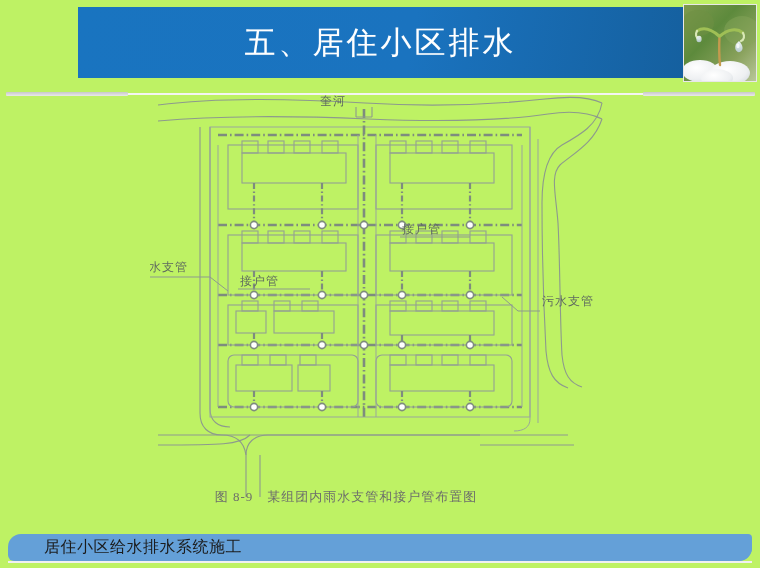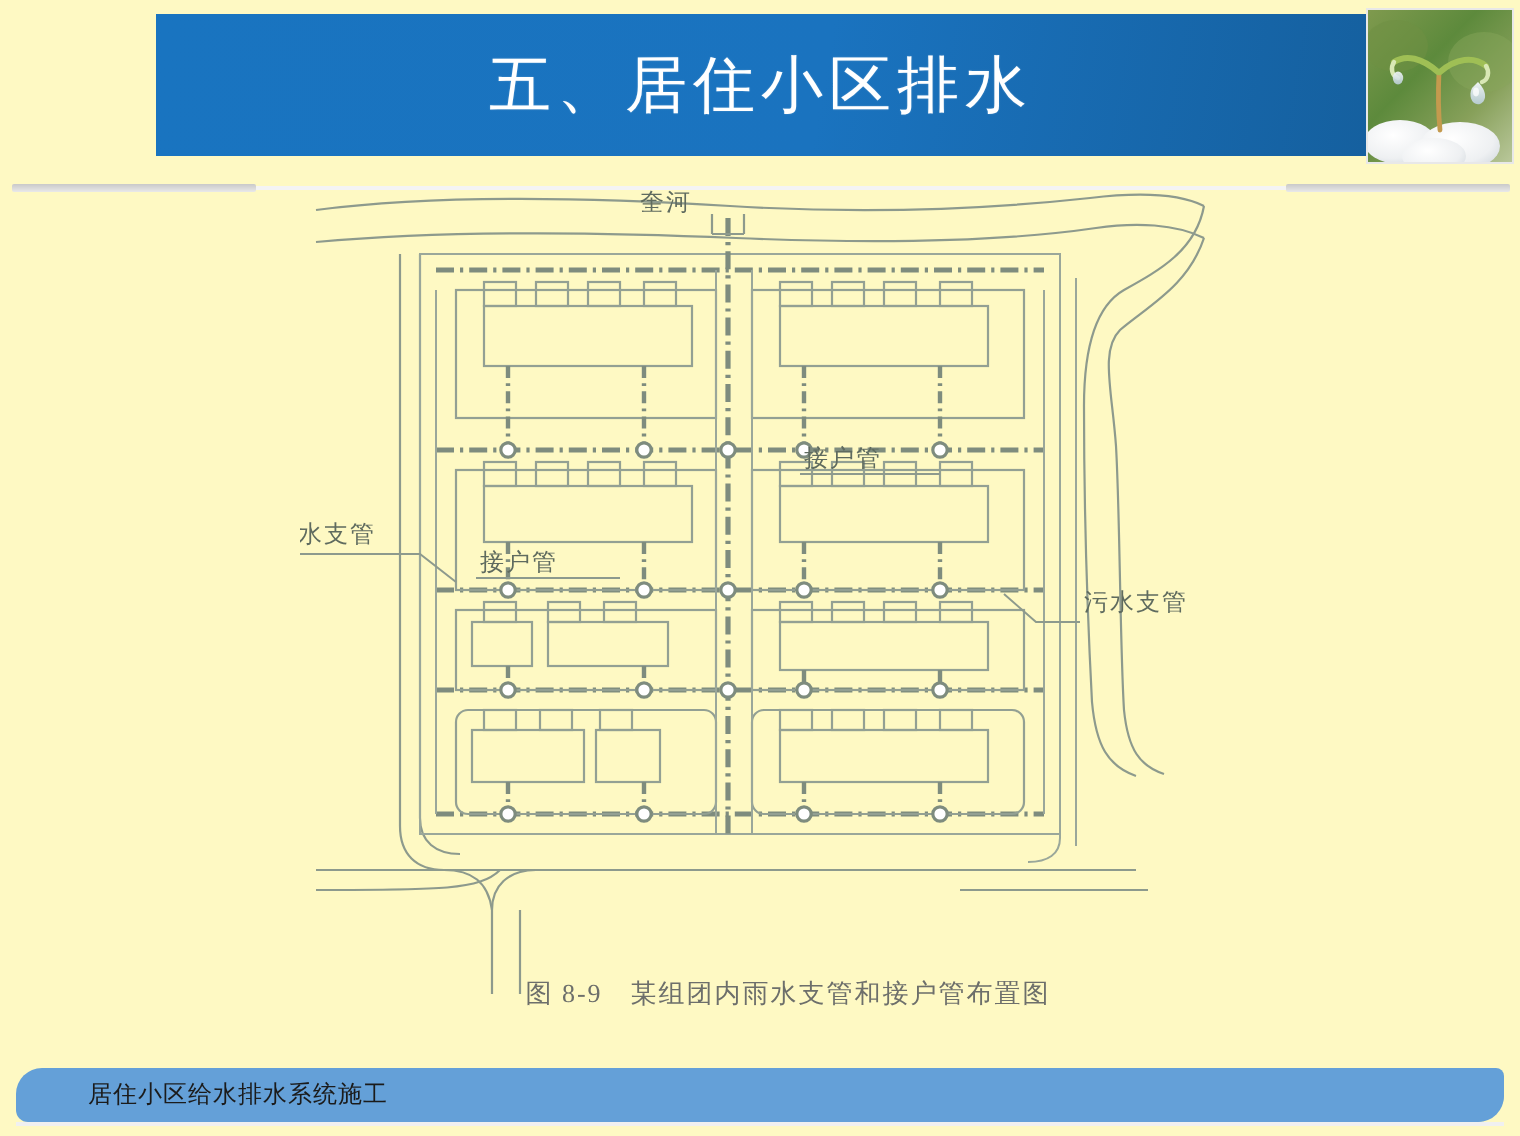--- a/index.html
+++ b/index.html
@@ -13,21 +13,21 @@
     font-family: "Liberation Sans", "DejaVu Sans", sans-serif;
     overflow: hidden;
     position: relative;
   }
 
   
   #slide {
     position: absolute;
     left: 0; top: 0;
     width: 760px; height: 568px;
-    background: #fef9c3;
+    background: #bef264;
   }
 
   
   .header-bar {
     position: absolute;
     left: 78px;
     top: 7px;
     width: 605px;
     height: 71px;
     background: linear-gradient(100deg, #1974c0 0%, #1a73bf 55%, #15609f 100%);
@@ -99,21 +99,20 @@
     position: absolute;
     left: 0;
     top: 488px;
     width: 692px;
     text-align: center;
     font-family: "Liberation Serif", "DejaVu Serif", serif;
     font-size: 13px;
     color: #6d6f6b;
     letter-spacing: 1px;
     white-space: nowrap;
-    margin-left: 48px;
   }
   .figure-caption .fig-no { margin-right: 14px; }
 
   
   .footer-bar {
     position: absolute;
     left: 8px;
     top: 534px;
     width: 744px;
     height: 27px;
@@ -127,21 +126,21 @@
     position: absolute;
     right: 0; top: 0;
     width: 30px; height: 27px;
     background: #64a0d8;
     border-radius: 0 4px 14px 0;
   }
   .footer-text {
     margin-left: 36px;
     color: #1b1b1b;
     font-family: "Liberation Serif", "DejaVu Serif", serif;
-    font-size: 12px;
+    font-size: 16px;
     letter-spacing: .5px;
     position: relative;
     z-index: 2;
     white-space: nowrap;
   }
   .footer-underline {
     position: absolute;
     left: 8px;
     top: 561px;
     width: 744px;

